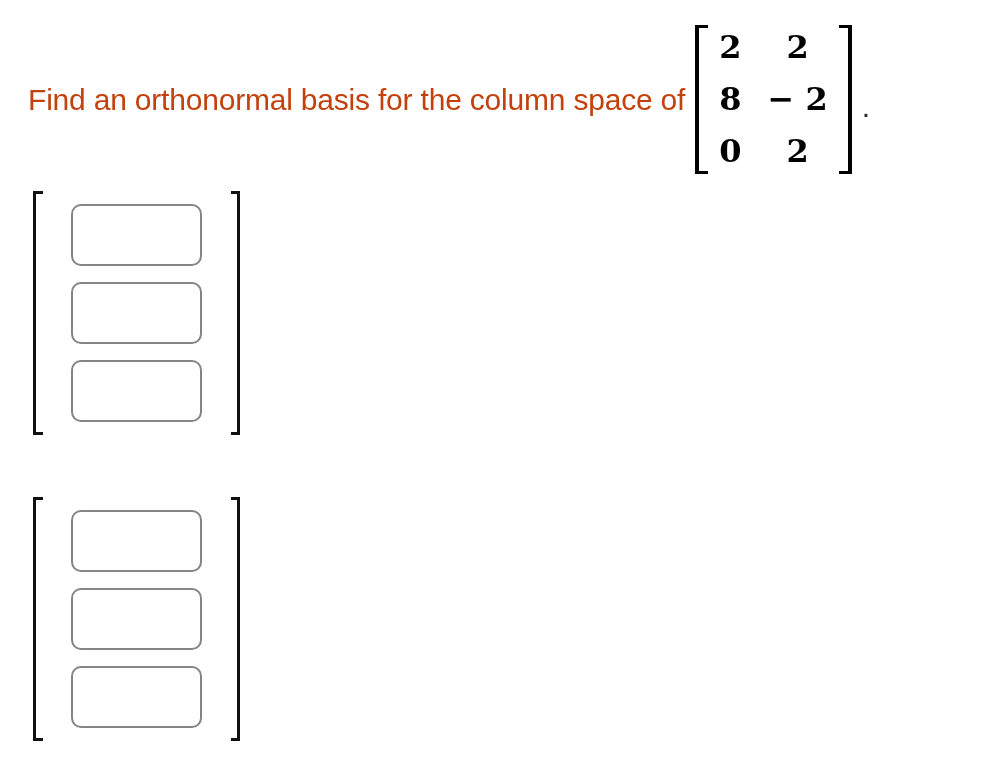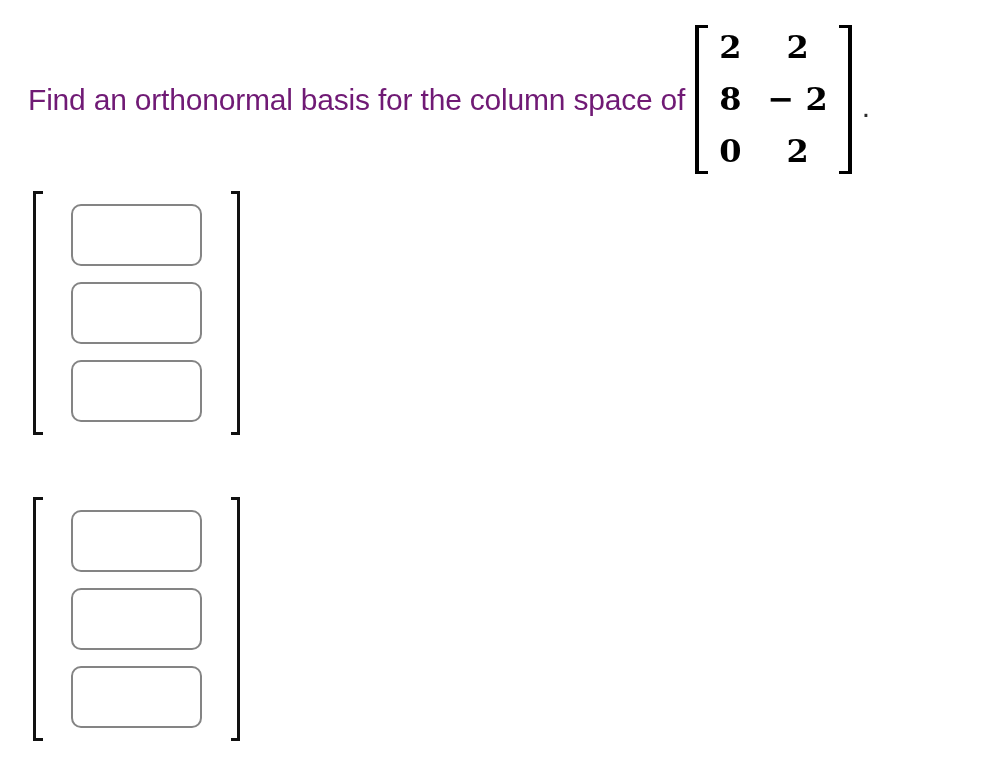--- a/index.html
+++ b/index.html
@@ -16,21 +16,21 @@
   }
 
   
   .question-row {
     display: flex;
     align-items: center;
     gap: 10px;
   }
   .question-text {
     font-size: 30px;
-    color: #701a75;
+    color: #c2410c;
     letter-spacing: -0.2px;
     white-space: nowrap;
   }
 
   
   .matrix {
     display: flex;
     align-items: stretch;
   }
   .mbracket {

